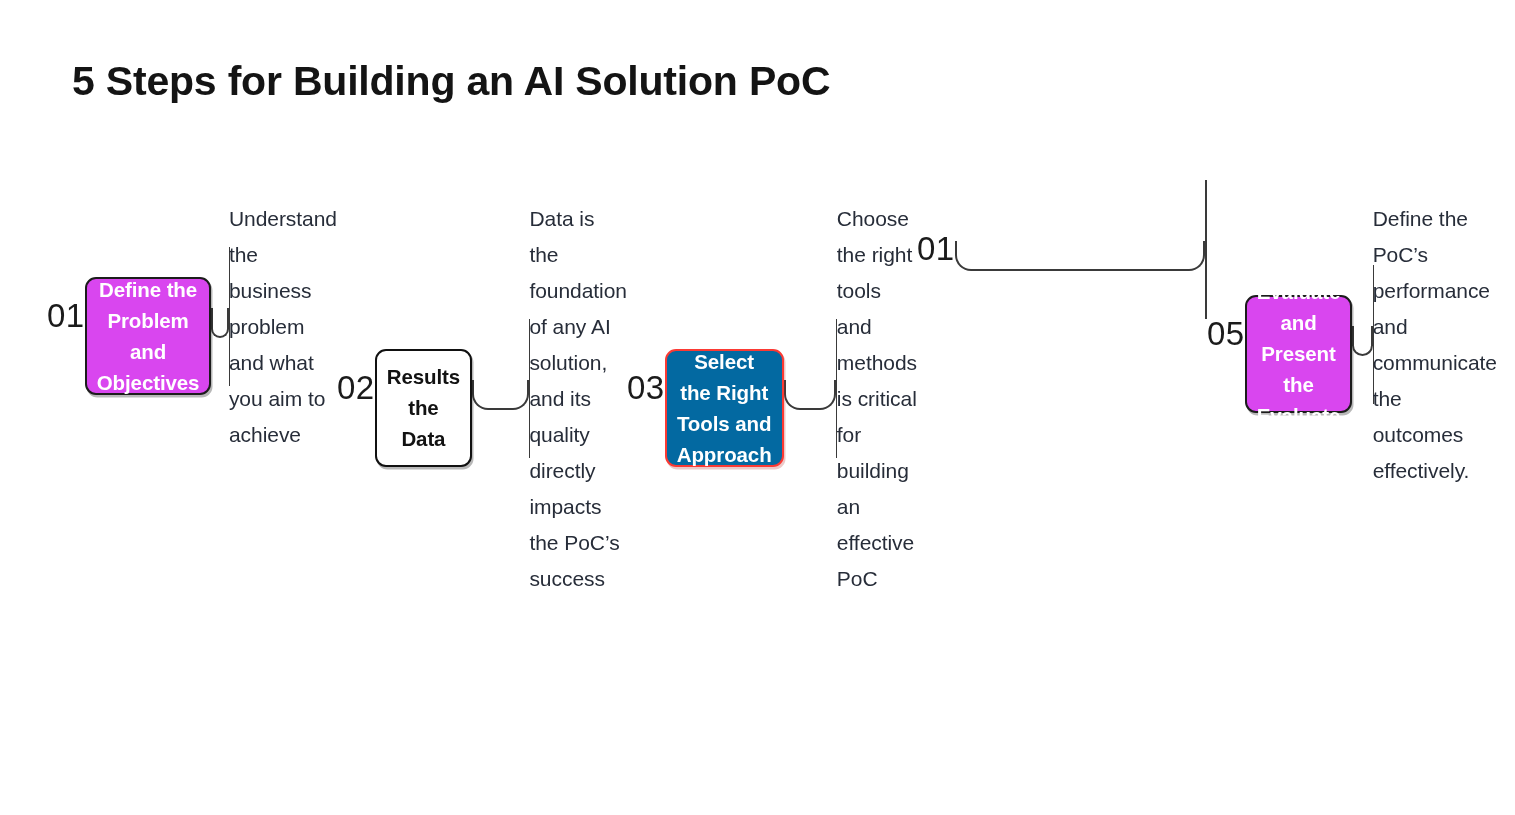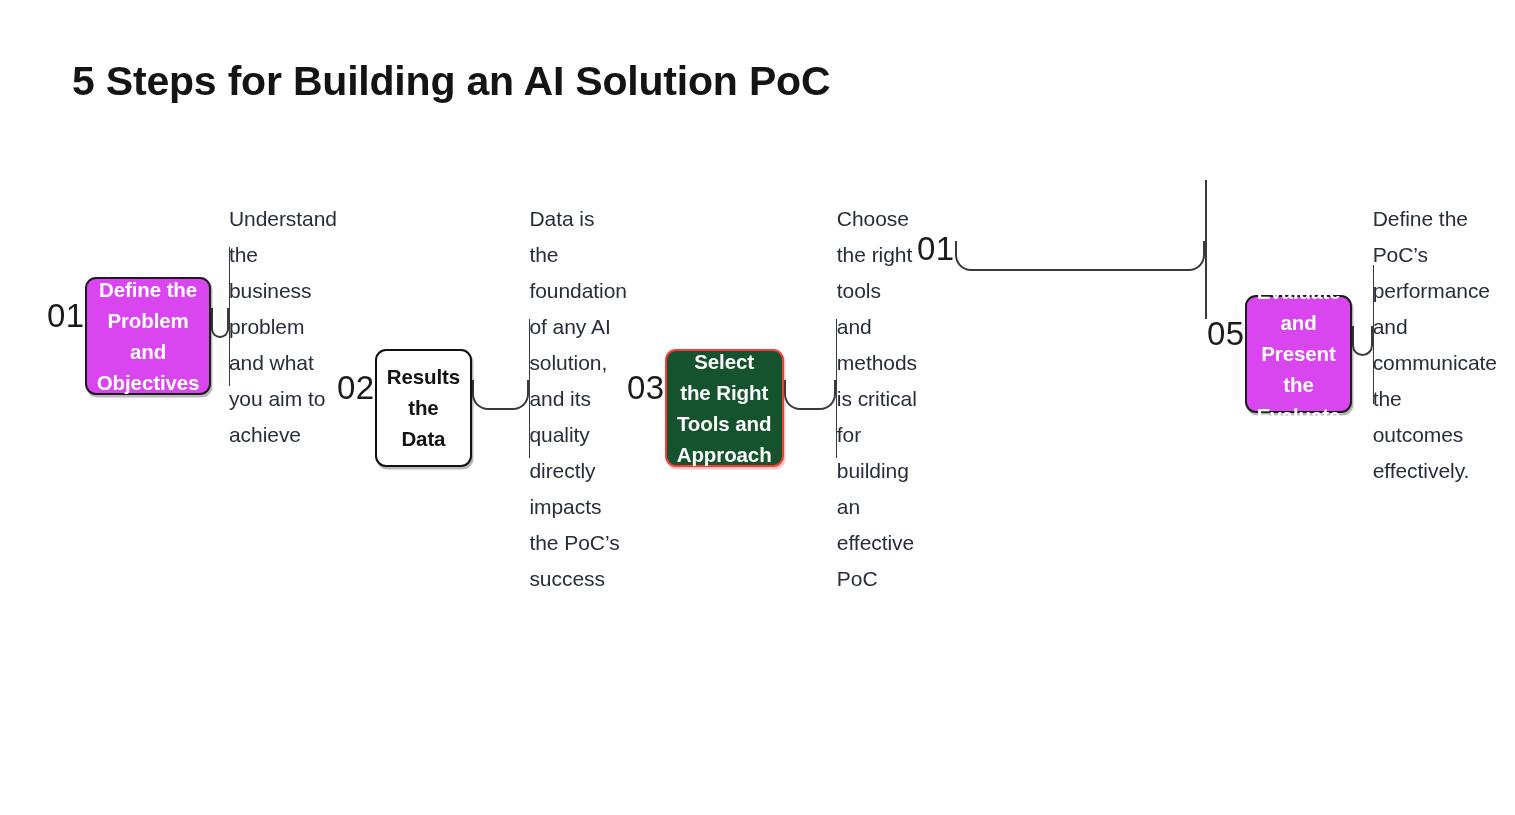--- a/index.html
+++ b/index.html
@@ -83,21 +83,21 @@
     border: 2px solid #1c1c1c;
     box-shadow: 1.5px 2.5px 0 rgba(20,20,20,0.30);
   }
   .card.light {
     background: #ffffff;
     color: #121212;
     border: 2.4px solid #111111;
     box-shadow: 1.5px 2.5px 0 rgba(20,20,20,0.30);
   }
   .card.accent {
-    background: #14532d;
+    background: #0369a1;
     color: #ffffff;
     border: 2px solid #fb3a34;
     box-shadow: 1.5px 2.5px 0 rgba(180,40,36,0.25);
   }
 
   
   .bracket {
     margin-top: 13px;
     width: 262px;
     height: 30px;

